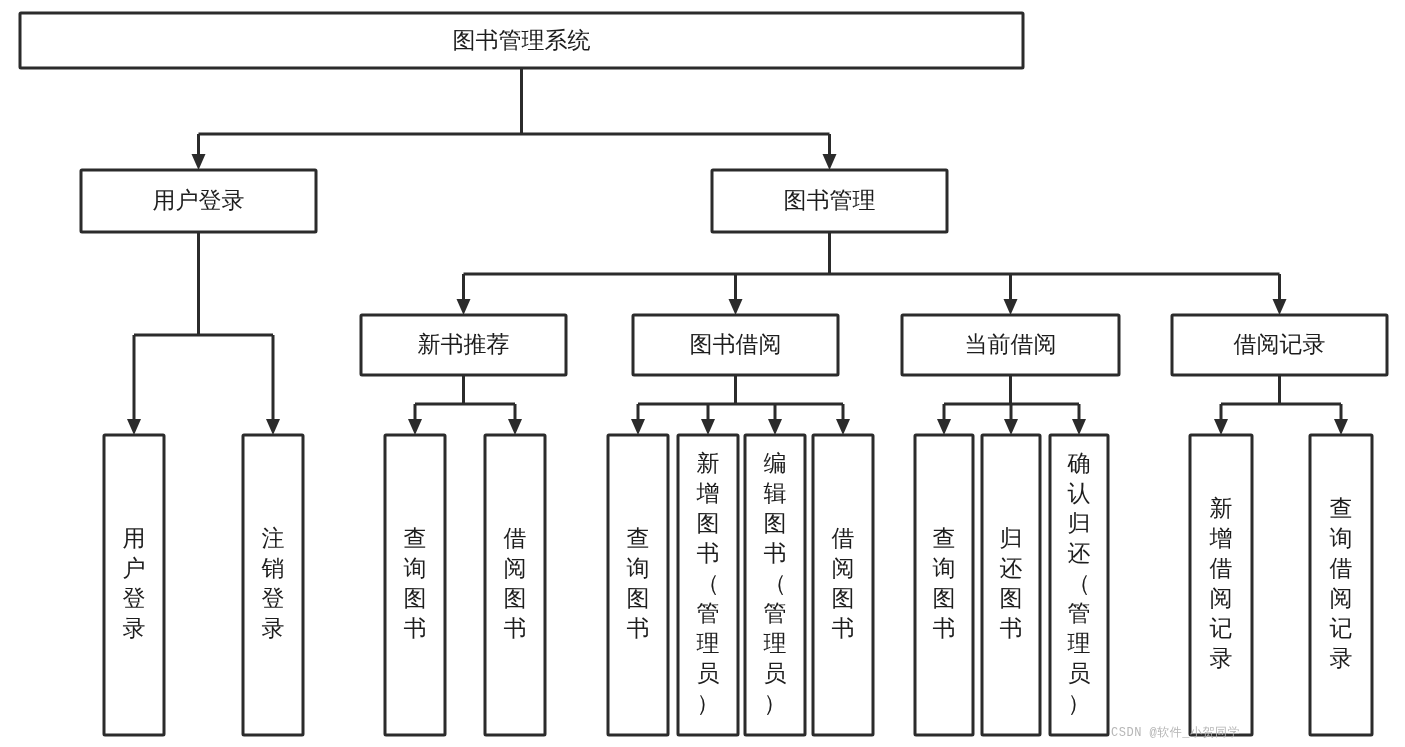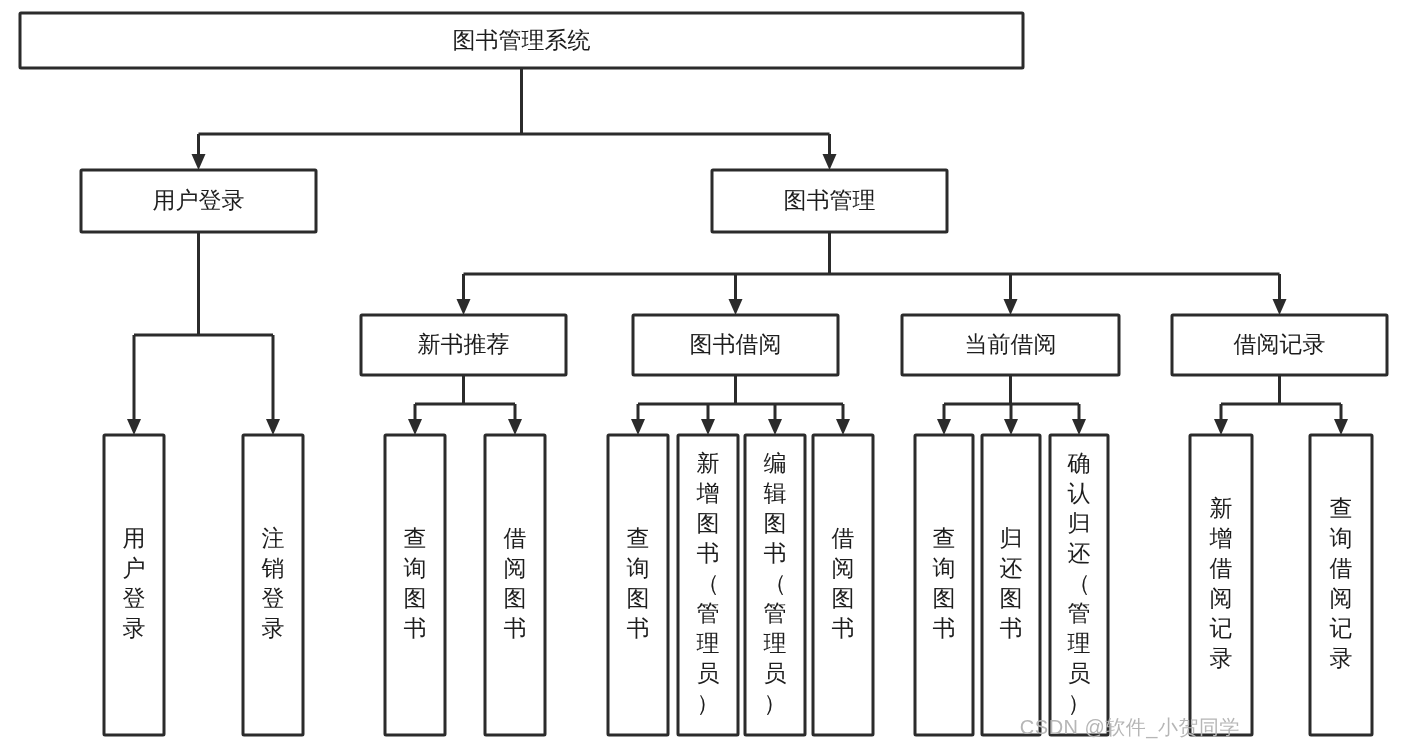--- a/index.html
+++ b/index.html
@@ -54,22 +54,22 @@
     font-family: "Liberation Sans", "DejaVu Sans", sans-serif;
     font-size: 23px;
     fill: #1d1d1d;
     text-anchor: middle;
     white-space: pre;
   }
   .watermark {
     position: absolute;
     right: 14px;
     bottom: 6px;
-    font-family: Liberation Sans, sans-serif;
-    font-size: 20px;
+    font-family: Liberation Mono, monospace;
+    font-size: 12px;
     color: #b6b6b6;
     letter-spacing: 0.5px;
     user-select: none;
     pointer-events: none;
   }
 </style>
 </head>
 <body>
 
 <div id="diagram-root">

